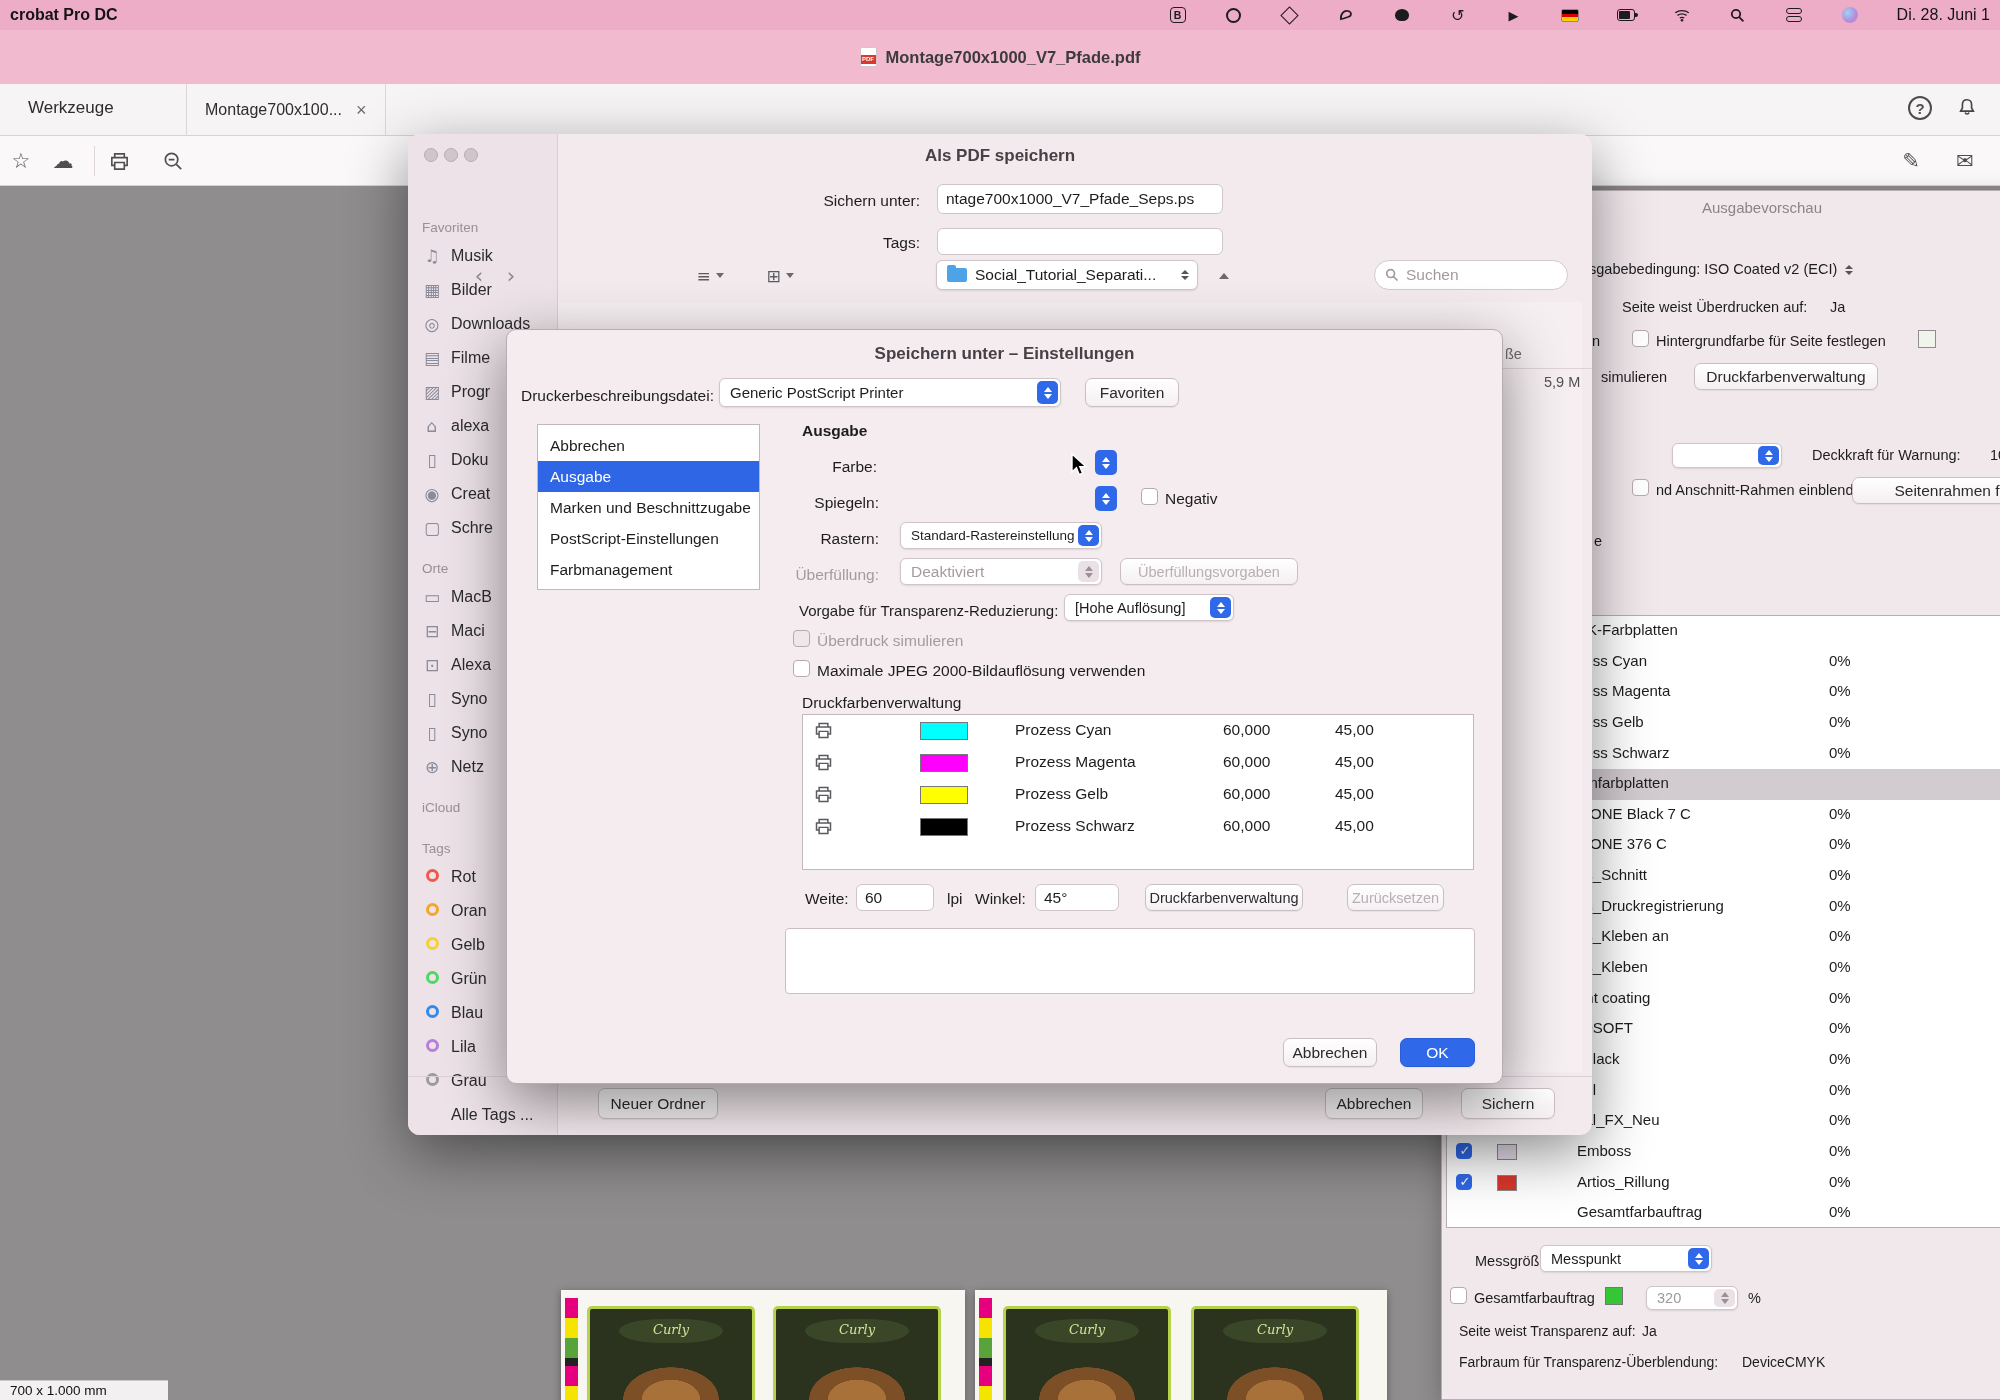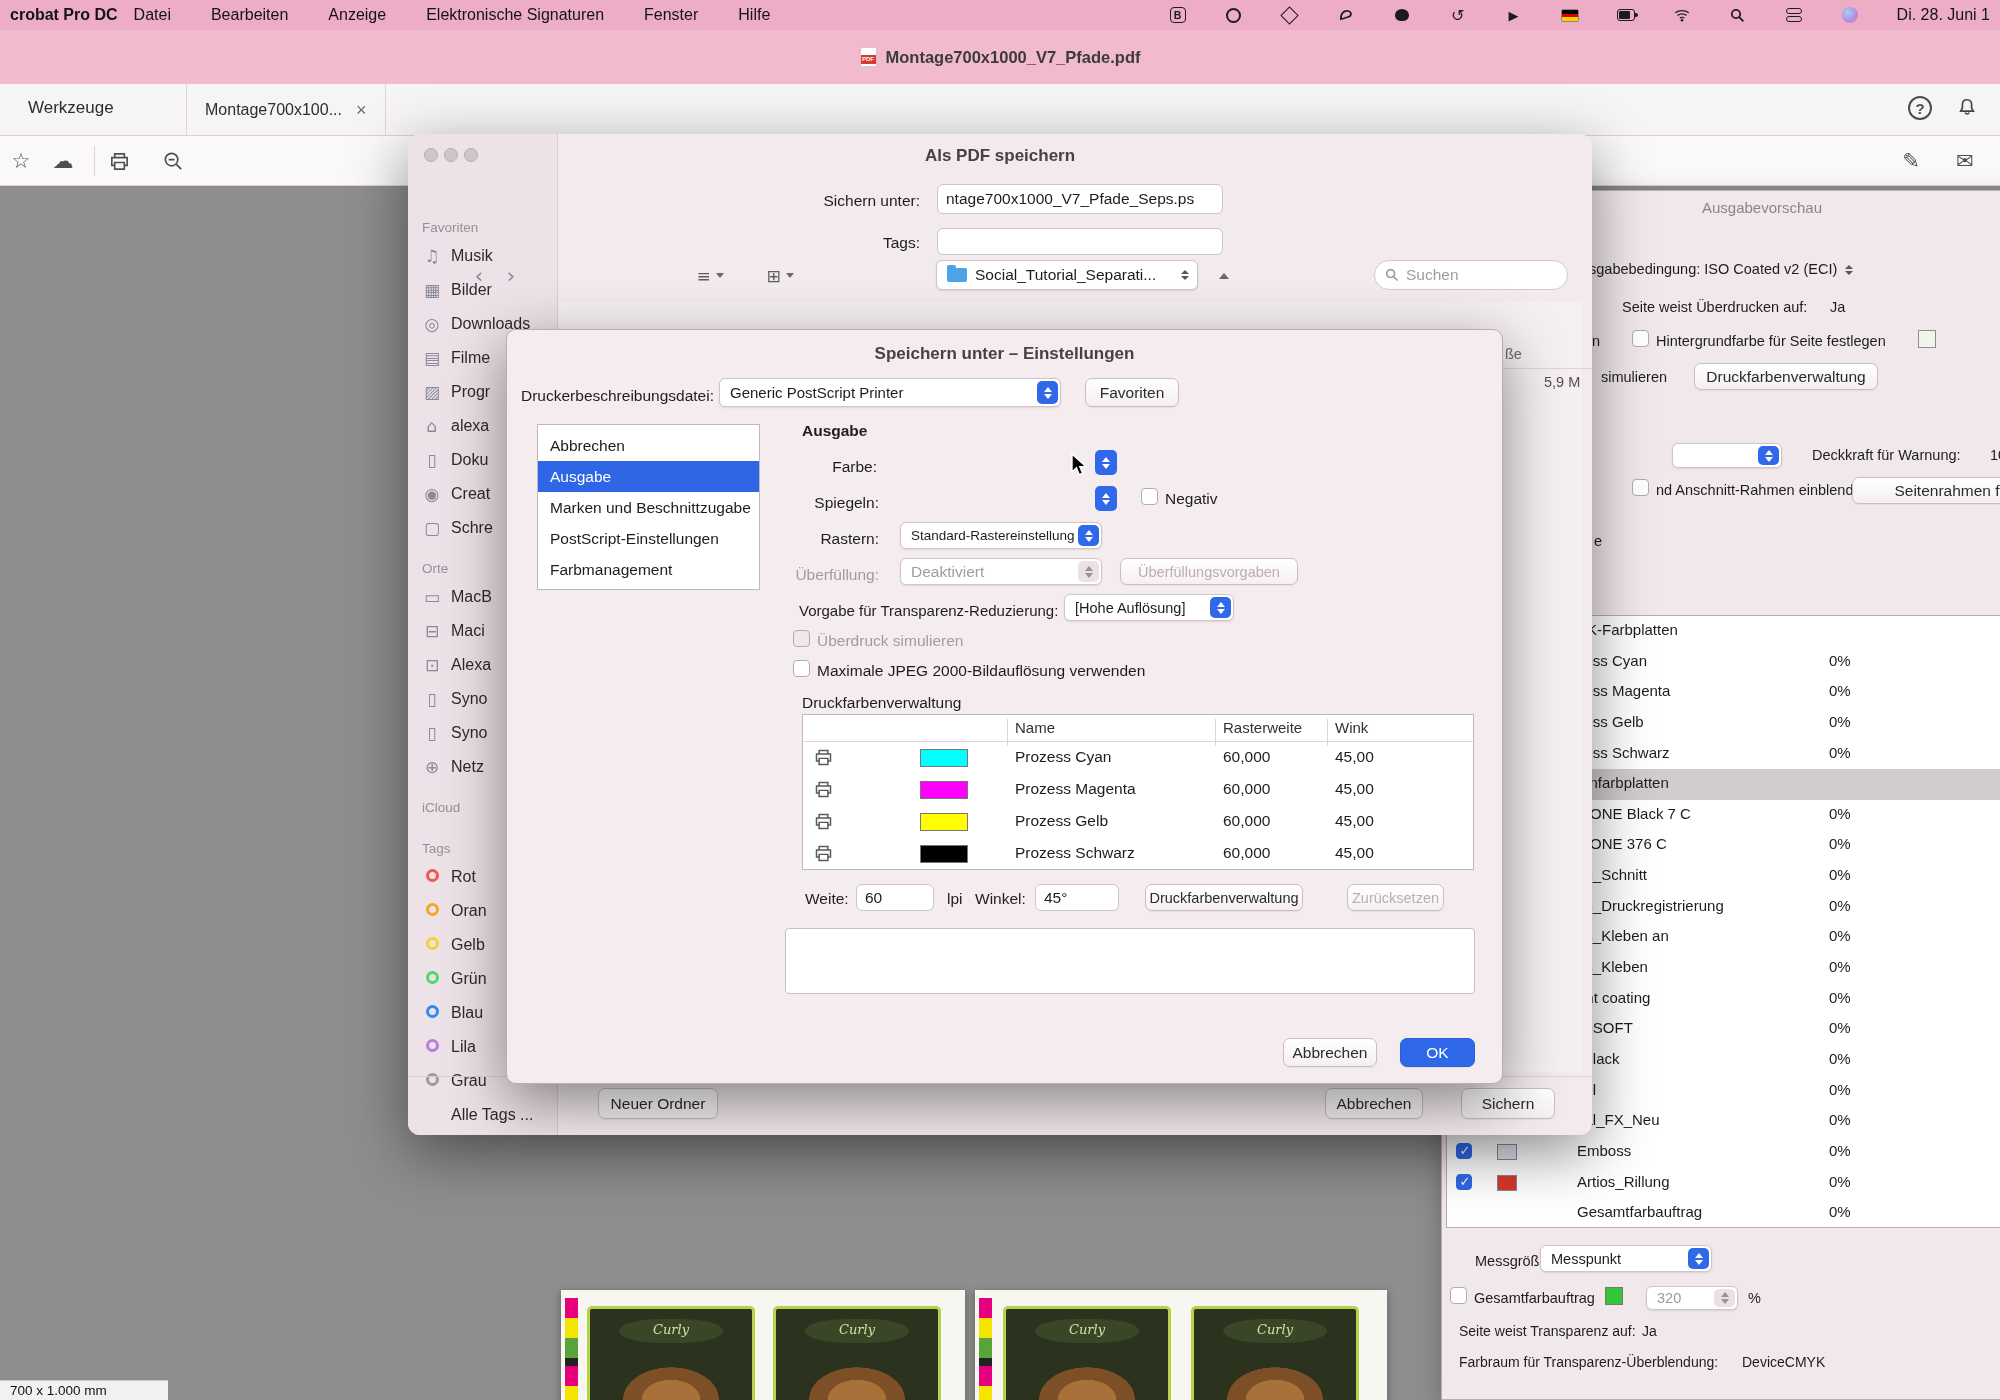--- a/index.html
+++ b/index.html
@@ -341,29 +341,20 @@
     <span class="lbl" style="left:306px;top:1099px">%</span>
 
     <span class="lbl" style="left:17px;top:1132px;font-size:14px">Seite weist Transparenz auf:</span>
     <span class="lbl" style="left:200px;top:1132px;font-size:14px">Ja</span>
     <span class="lbl" style="left:17px;top:1163px;font-size:14px">Farbraum für Transparenz-Überblendung:</span>
     <span class="lbl" style="left:300px;top:1163px;font-size:14px">DeviceCMYK</span>
   </div>
 
   <div class="menubar">
     <span class="appname">crobat Pro DC</span>
-    <span style="display:flex">
-
-    <span class="mitem">Datei</span>
-        <span class="mitem">Bearbeiten</span>
-        <span class="mitem">Anzeige</span>
-        <span class="mitem">Elektronische Signaturen</span>
-        <span class="mitem">Fenster</span>
-        <span class="mitem">Hilfe</span>
-      </span>
     <span class="spacer"></span>
     <span class="right">
       <span class="mi">
           <span class="bbox">B</span>
         </span>
       <span class="mi">
           <span class="ring"></span>
         </span>
       <span class="mi">
           <span class="cube"></span>
@@ -704,28 +695,20 @@
 
     <span class="checkbox disabled" style="left:286px;top:300px"></span>
     <span class="lbl grey" style="left:310px;top:302px">Überdruck simulieren</span>
 
     <span class="checkbox" style="left:286px;top:330px"></span>
     <span class="lbl" style="left:310px;top:332px">Maximale JPEG 2000-Bildauflösung verwenden</span>
 
     <span class="lbl" style="left:295px;top:364px">Druckfarbenverwaltung</span>
 
     <div class="inktable">
-      <div class="hdr">
-        <span class="vline" style="left:204px"></span>
-        <span class="vline" style="left:412px"></span>
-        <span class="vline" style="left:524px"></span>
-        <span style="left:212px">Name</span>
-        <span style="left:420px">Rasterweite</span>
-        <span style="left:532px">Wink</span>
-      </div>
       <div>
 
           <div class="ink-row">
             <span class="pic"><svg width="21" height="21" viewBox="0 0 24 24">
                 <path d="M7 8V4h10v4M7 16H4V8h16v8h-3M7 13h10v7H7z" fill="none" stroke="#5a5a5e" stroke-width="1.7"></path>
               </svg></span>
             <span class="sw" style="background: rgb(0, 255, 255);"></span>
             <span class="nm">Prozess Cyan</span>
             <span class="fq">60,000</span>
             <span class="an">45,00</span>

